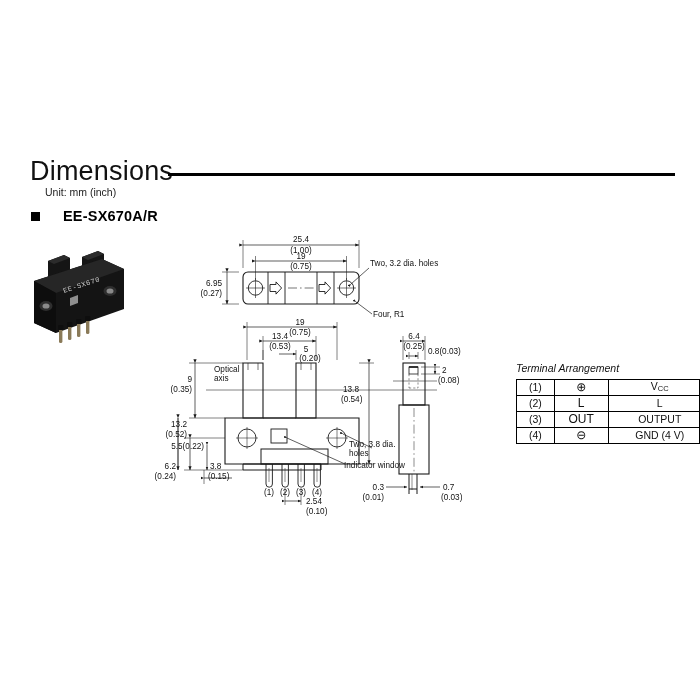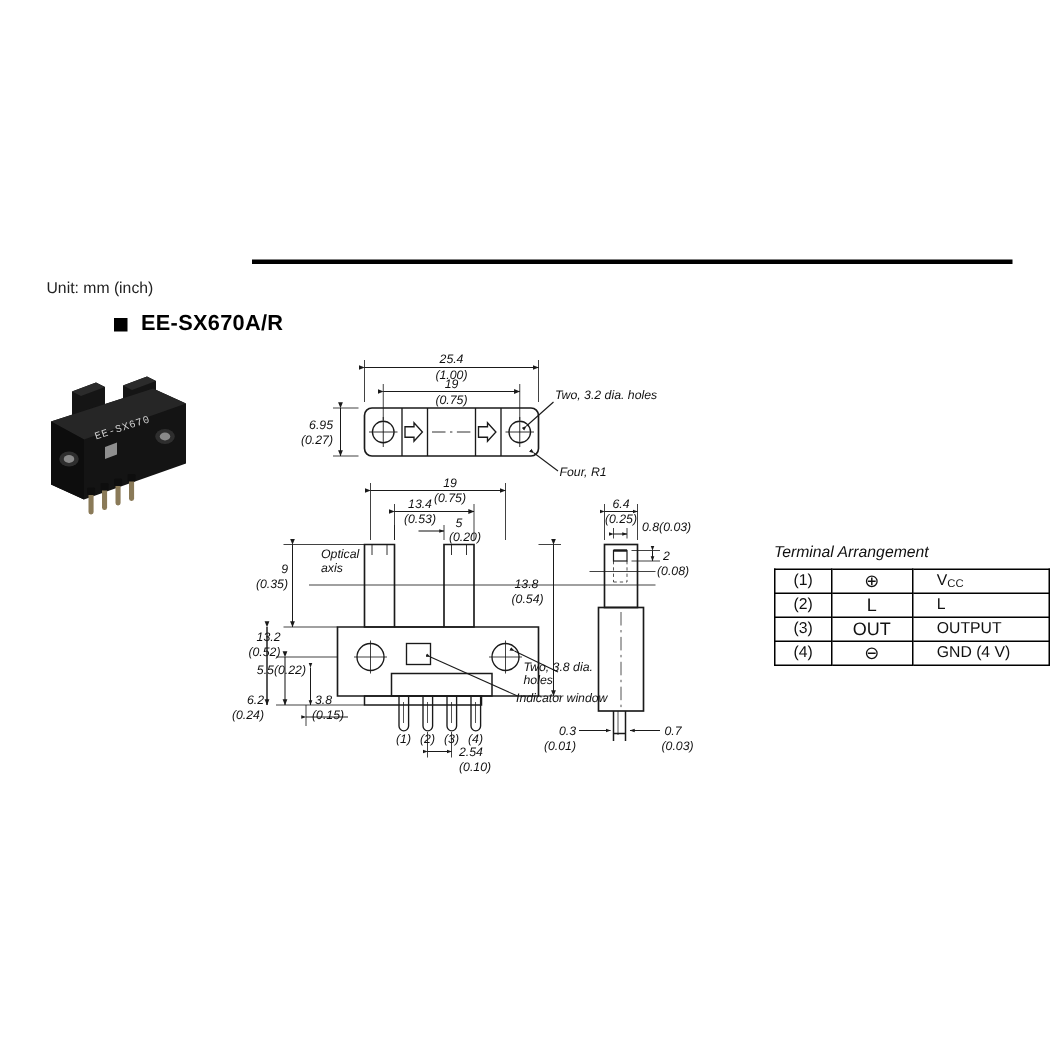--- a/index.html
+++ b/index.html
@@ -12,55 +12,56 @@
   
   #header-title{
     position:absolute;left:30px;top:158px;
     font-size:27px;font-weight:400;letter-spacing:.2px;color:#111;
     line-height:1;
   }
   #header-rule{
     position:absolute;left:168px;top:173px;width:507px;height:3px;background:#000;
   }
   #unit-note{
-    position:absolute;left:31px;top:186px;font-size:10.5px;color:#222;
+    position:absolute;left:45px;top:186px;font-size:10.5px;color:#222;
   }
   #model-row{
-    position:absolute;left:31px;top:208px;display:flex;align-items:center;gap:9px;margin-left:45px;
+    position:absolute;left:31px;top:208px;display:flex;align-items:center;gap:23px;
   }
   #model-bullet{width:9px;height:9px;background:#000;display:block;}
   #model-label{font-size:14.5px;font-weight:bold;letter-spacing:.2px;color:#000;}
 
   
   #photo{position:absolute;left:26px;top:243px;width:106px;height:104px;}
   #photo svg{display:block;}
 
   
-  #drawing{position:absolute;left:0;top:0;width:599px;height:700px;font-style:italic;}
+  #drawing{position:absolute;left:0;top:0;width:599px;height:700px;}
   #drawing svg{display:block;}
 
   
   #terminal-block{position:absolute;left:516px;top:362px;}
   #terminal-title{font-size:10.5px;color:#111;margin-bottom:5px;font-style:italic;}
   table.term{border-collapse:collapse;font-size:10.5px;color:#111;}
   table.term td{
     border:1px solid #000;height:15px;padding:0 4px;text-align:center;
     line-height:13px;white-space:nowrap;
   }
   table.term td.c-no{width:30px;}
   table.term td.c-sym{width:46px;}
-  table.term td.c-name{width:72px;text-align:left;padding-left:16px;}
+  table.term td.c-name{width:72px;text-align:center;padding-left:16px;}
   .sym-glyph{font-size:12px;line-height:12px;}
   .sub{font-size:7.5px;vertical-align:-1px;letter-spacing:0;}
 </style>
 </head>
 <body>
 
 <div class="page">
 
+  <div id="header-title">Dimensions</div>
   <div id="header-rule"></div>
   <div id="unit-note">Unit: mm (inch)</div>
   <div id="model-row">
     <span id="model-bullet"></span>
     <span id="model-label">EE-SX670A/R</span>
   </div>
 
   <div id="photo">
     <svg width="106" height="104" viewBox="0 0 106 104" xmlns="http://www.w3.org/2000/svg">
       <g>

